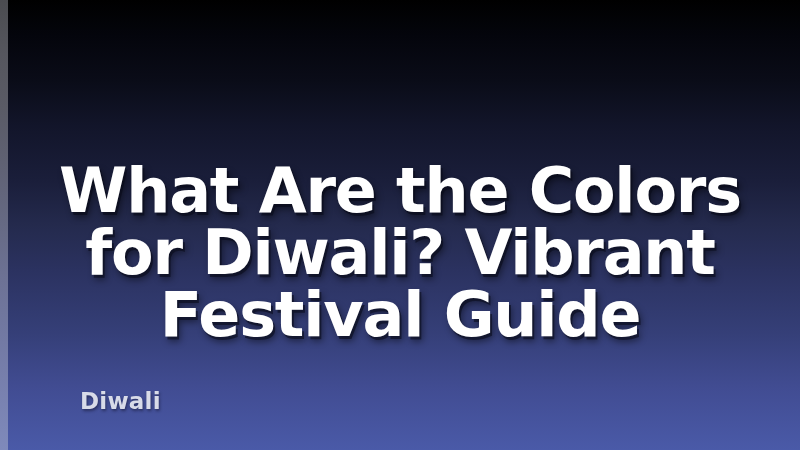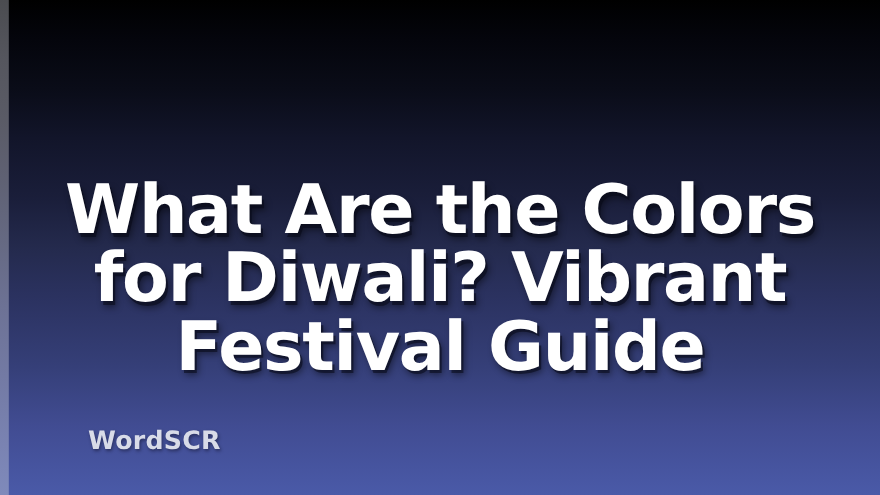--- a/index.html
+++ b/index.html
@@ -100,16 +100,16 @@
 <div class="card">
 
   <div class="edge-strip"></div>
 
   <div class="content">
 
     <h1 class="headline">What Are the Colors
 for Diwali? Vibrant
 Festival Guide</h1>
 
-    <div class="brand">WordSCR</div>
+    <div class="brand">Diwali</div>
 
   </div>
 </div>
 
 </body></html>

